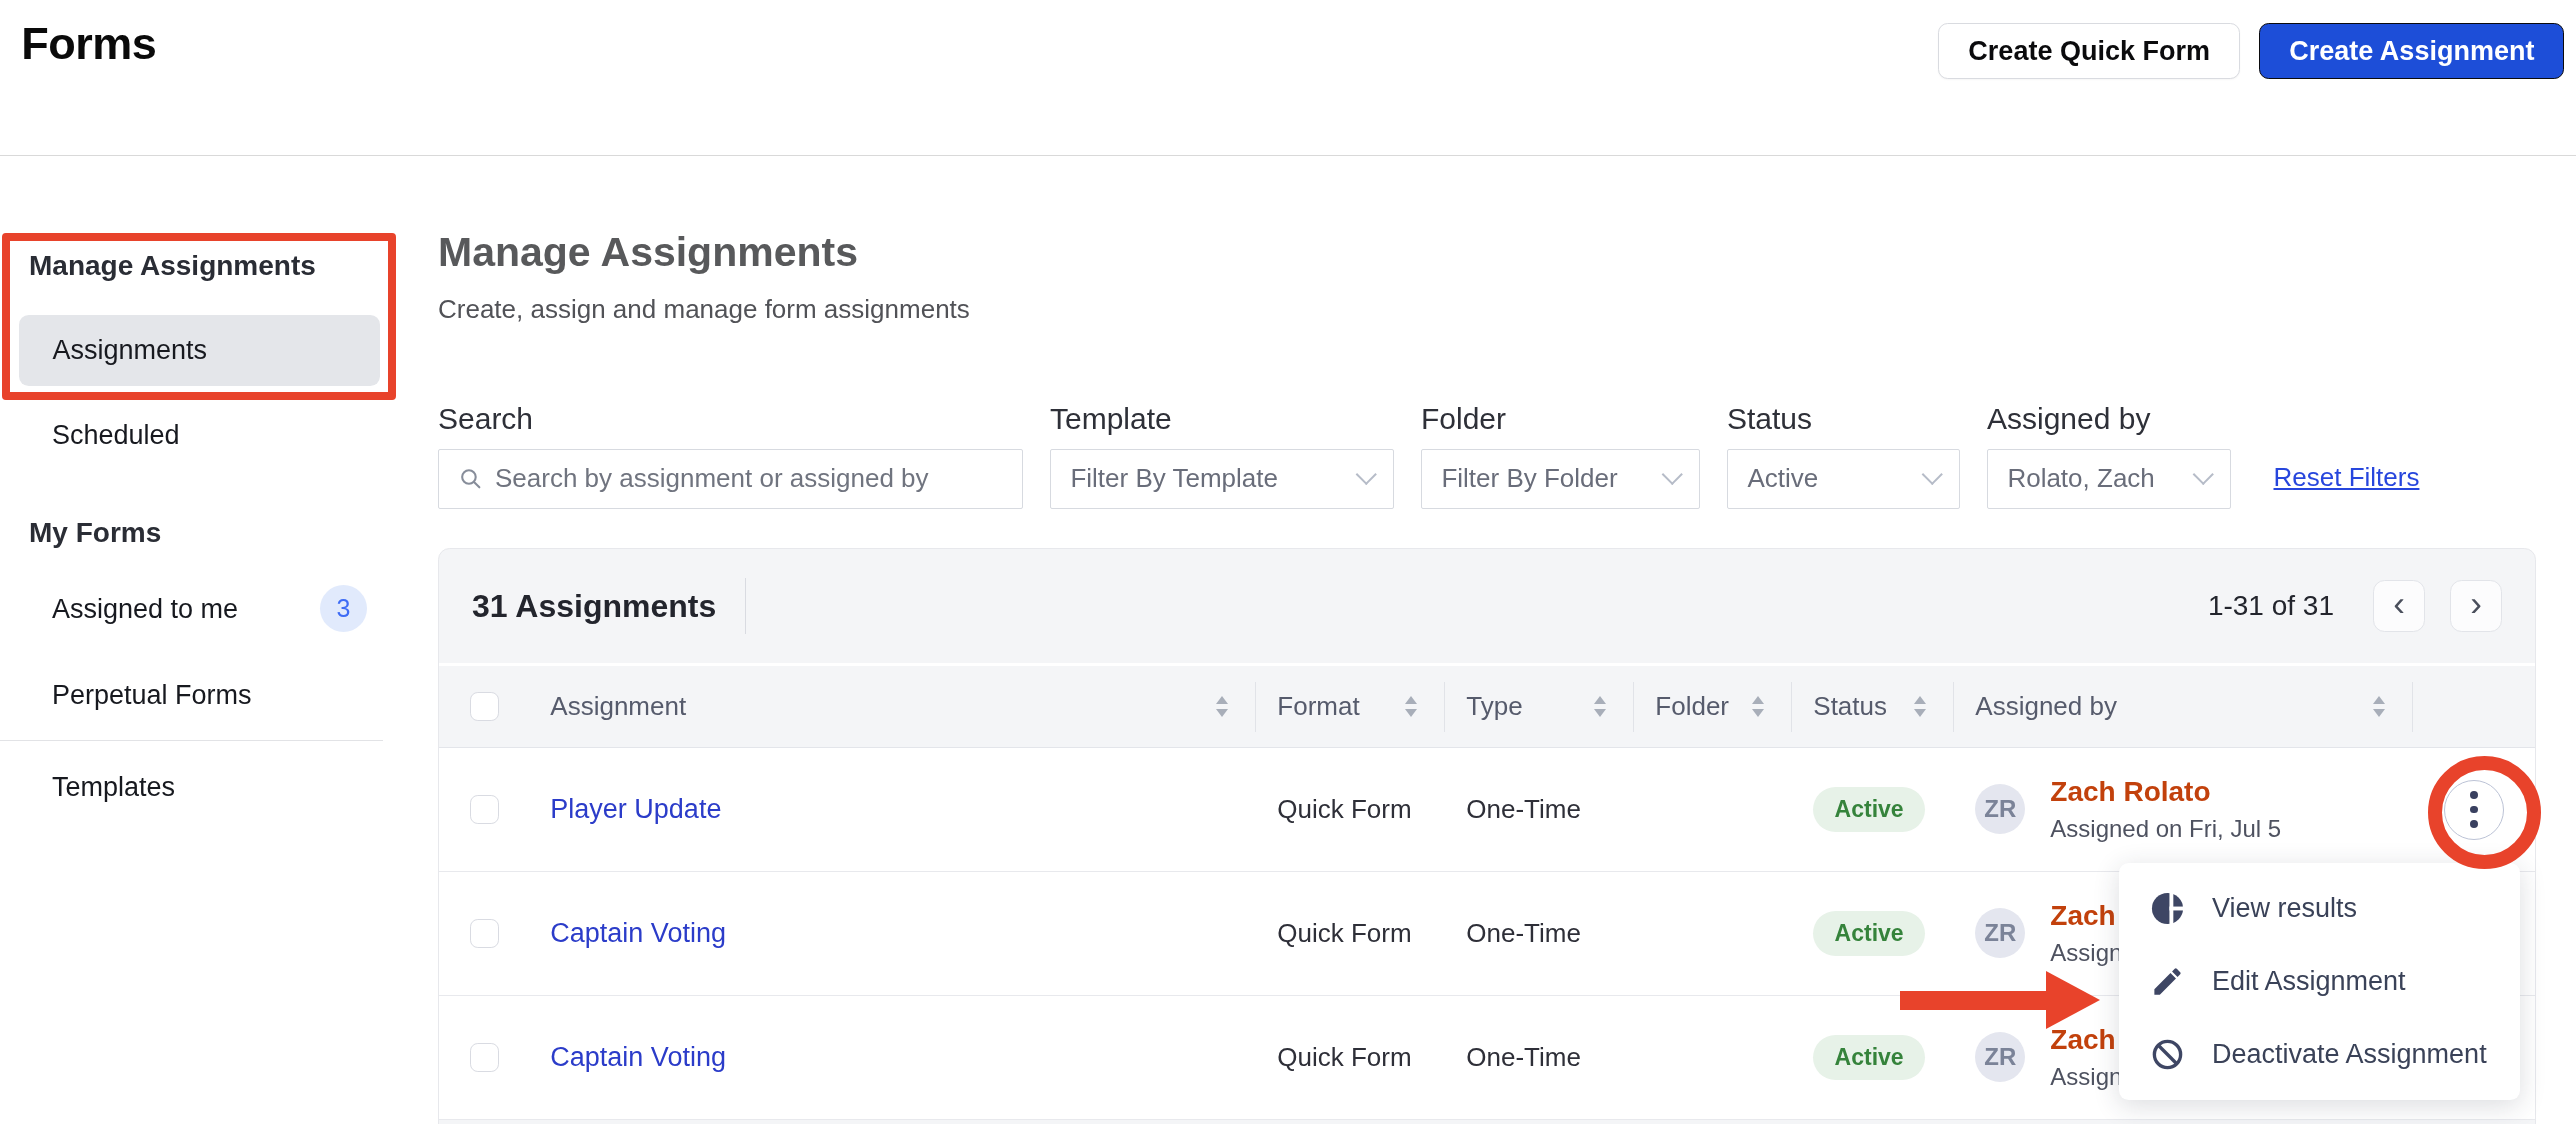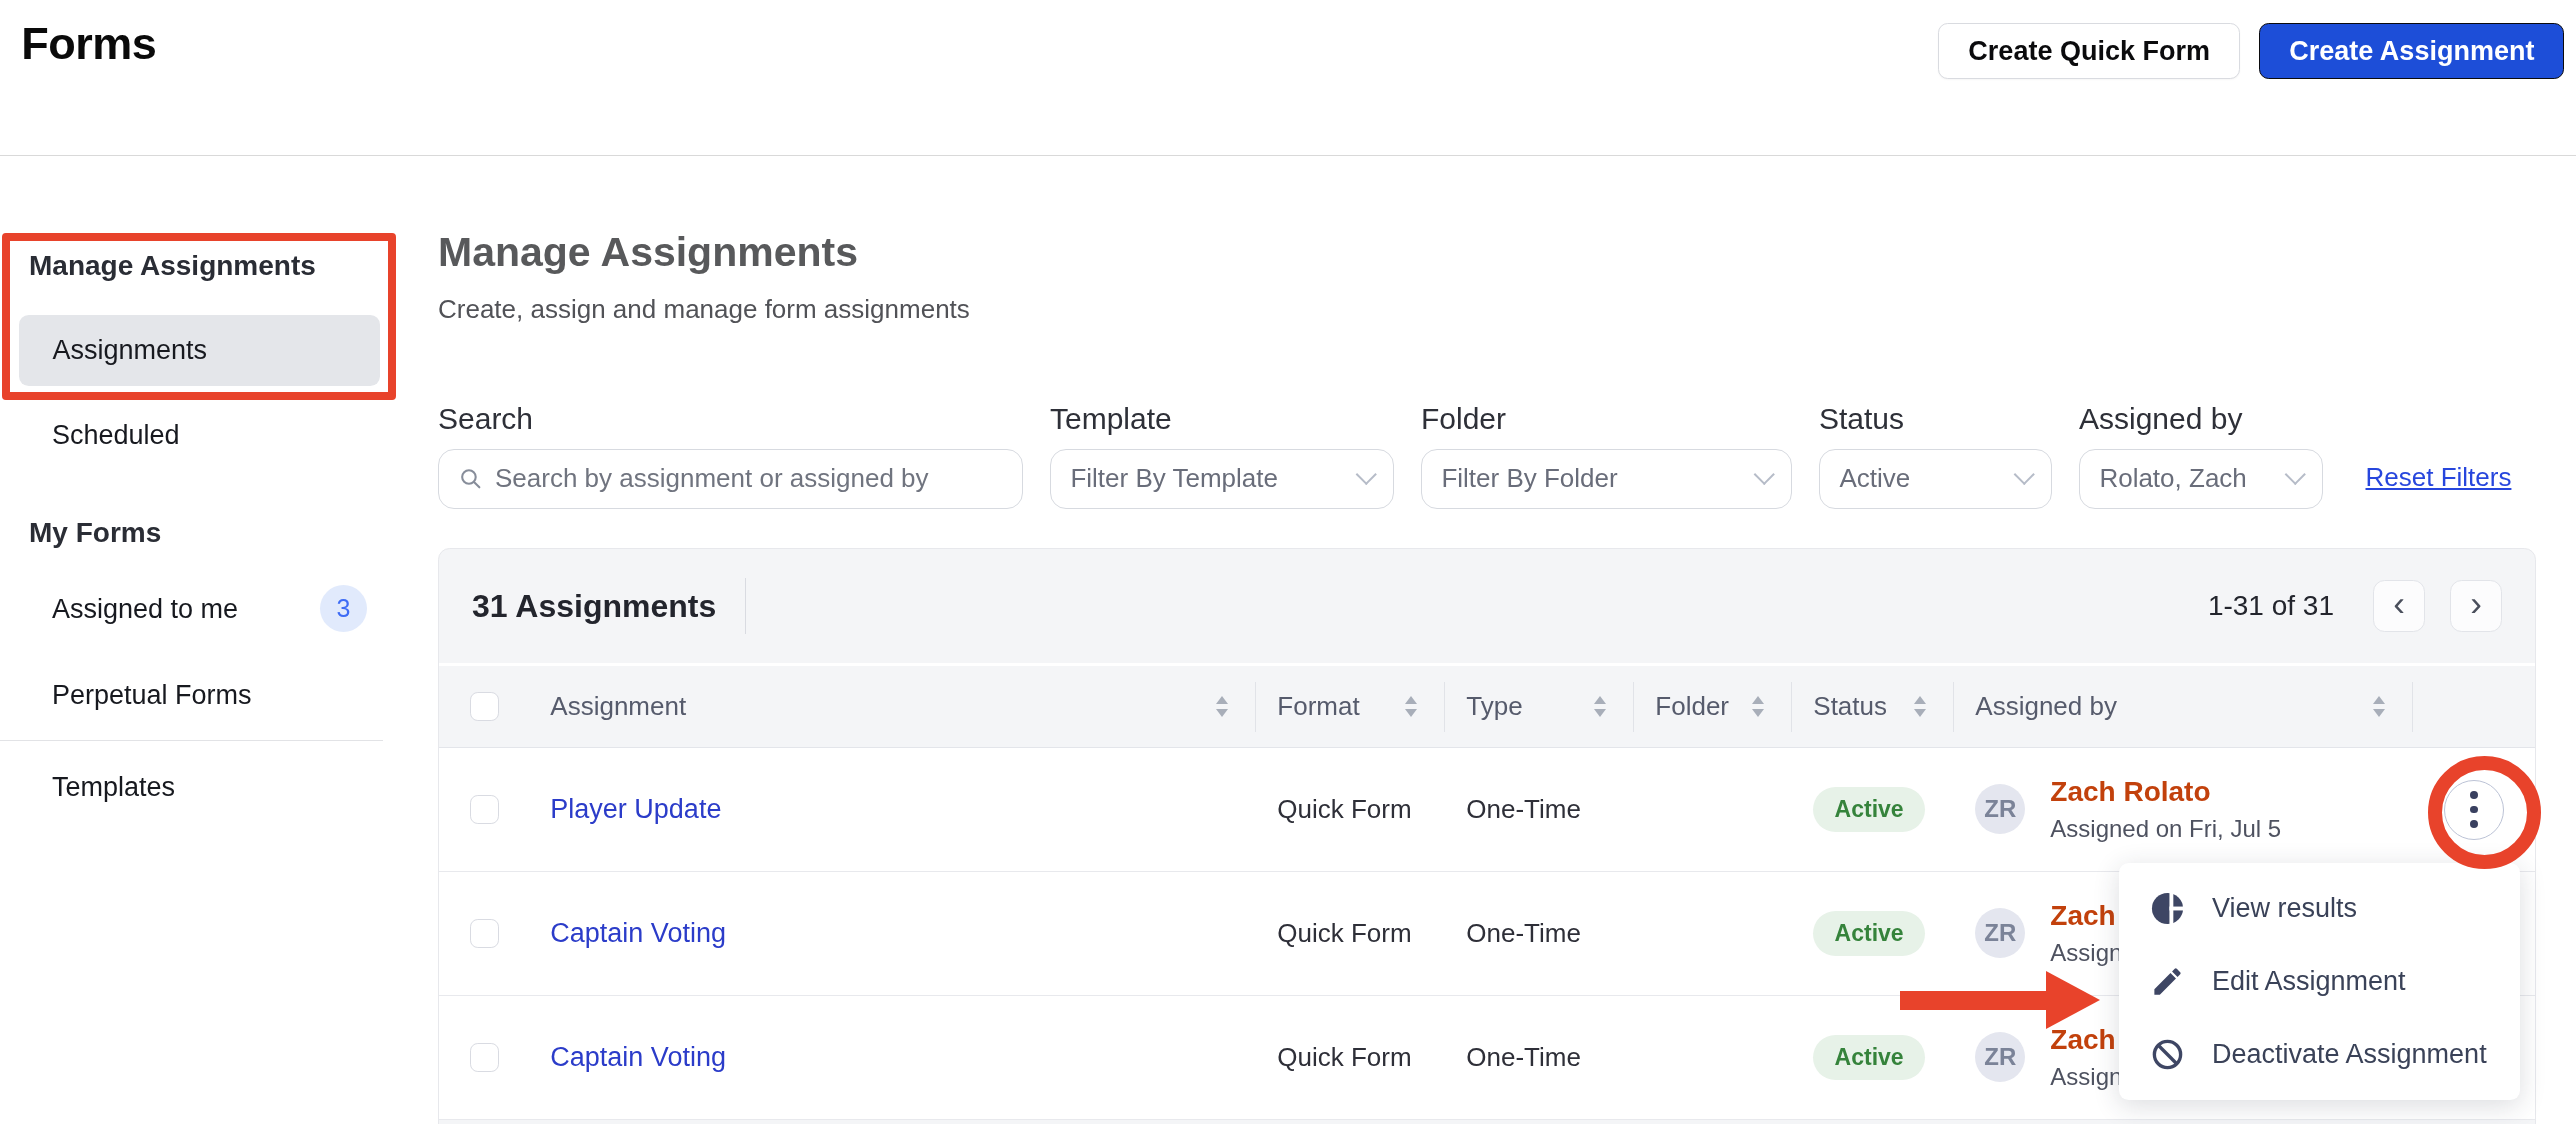--- a/index.html
+++ b/index.html
@@ -28,26 +28,26 @@
   .side-badge { position:absolute; left:320px; top:362px; width:47px; height:47px; border-radius:50%; background:#e1eafc; color:#3e6cf5; font-size:25px; display:flex; align-items:center; justify-content:center; }
   .side-divider { position:absolute; left:0; top:517px; width:383px; height:1px; background:#e2e3e6; }
 
   
   .main-heading { position:absolute; left:438px; top:229px; font-size:41px; font-weight:700; color:#58595b; }
   .main-subheading { position:absolute; left:438px; top:294px; font-size:26px; color:#515257; }
 
   
   .filters { position:absolute; left:438px; top:402px; display:flex; gap:27px; align-items:flex-start; }
   .fgroup .flabel { font-size:30px; color:#2e3038; margin-bottom:12.6px; }
-  .fcontrol { height:60px; background:#fff; border:1.5px solid #d7dae0; border-radius:16px; display:flex; align-items:center; padding:0 19.4px; font-size:26px; color:#696d7a; }
+  .fcontrol { height:60px; background:#fff; border:1.5px solid #d7dae0; border-radius:2px; display:flex; align-items:center; padding:0 19.4px; font-size:26px; color:#696d7a; }
   .search-control { width:585px; gap:11.6px; }
   .search-control input { border:none; outline:none; flex:1; font-size:26px; color:#3c3f4a; font-family:inherit; background:transparent; }
   .search-control input::placeholder { color:#70747f; }
   .select { justify-content:space-between; cursor:pointer; }
-  .sel-template { width:344px; } .sel-folder { width:371px; } .sel-status { width:233px; } .sel-assignedby { width:244px; }
+  .sel-template { width:344px; } .sel-folder { width:279px; } .sel-status { width:233px; } .sel-assignedby { width:244px; }
   .chev { width:14.5px; height:14.5px; border-right:2.4px solid #b6bcc8; border-bottom:2.4px solid #b6bcc8; transform:rotate(45deg) translate(-2.9px,-2.9px); flex:none; }
   .reset-link { align-self:flex-end; margin-bottom:15.5px; margin-left:15.5px; font-size:26px; color:#2746dd; text-decoration:underline; cursor:pointer; white-space:nowrap; }
 
   
   .card { position:absolute; left:438px; top:548px; width:2098px; height:582px; background:#f4f5f7; border:1px solid #e7e8ec; border-radius:11.6px 11.6px 0 0; }
   .toolbar { height:117px; display:flex; align-items:center; padding:0 33px; border-bottom:3.9px solid #fff; }
   .toolbar-title { font-size:32px; font-weight:700; color:#23252d; }
   .toolbar-vdiv { width:1px; height:56px; background:#d9dbe1; margin:0 29px; }
   .bulk-btn { height:60px; padding:0 29px; font-size:26px; font-weight:500; color:#b3b9c3; background:#fff; border:1.5px solid #dfe2e7; border-radius:7.8px; display:flex; align-items:center; }
   .toolbar-spacer { flex:1; }

